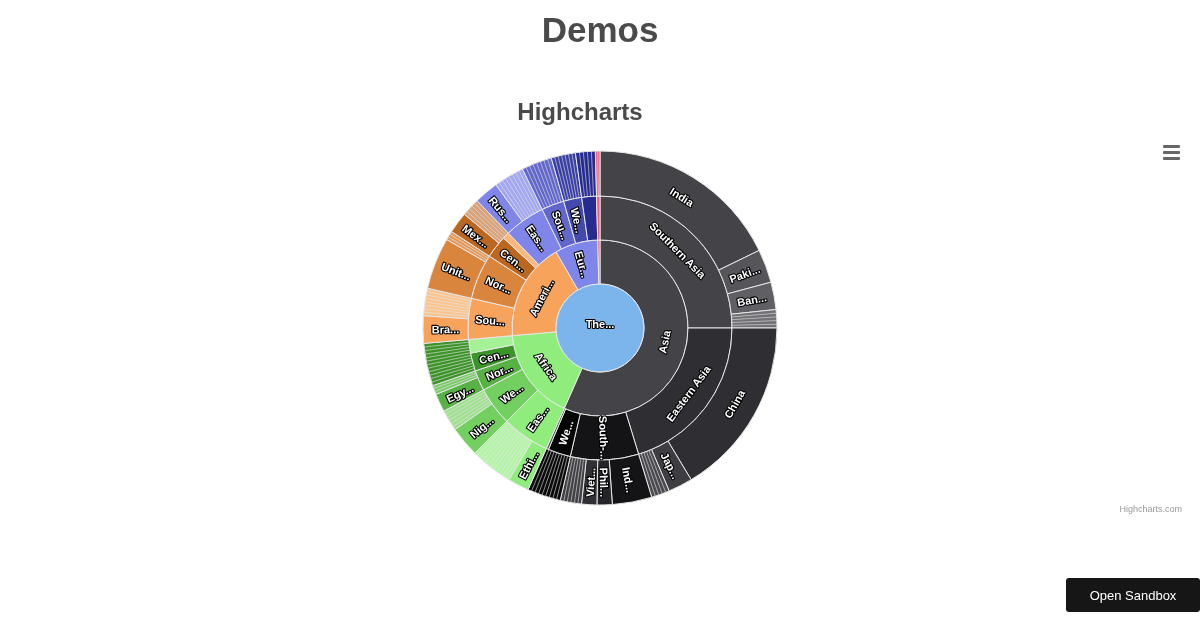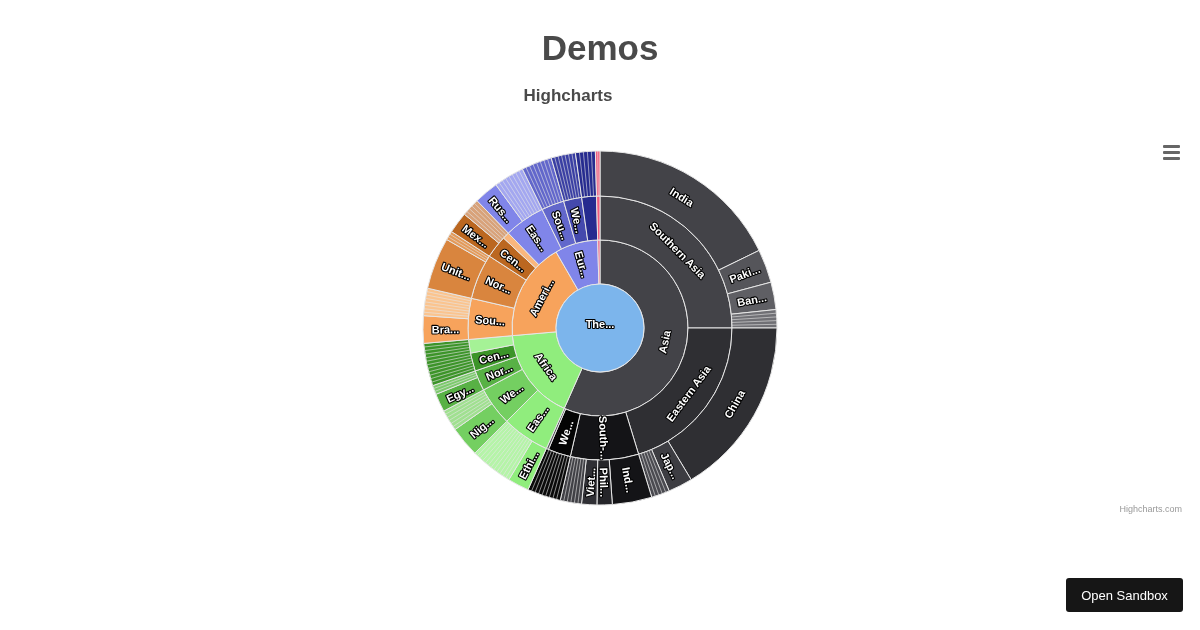--- a/index.html
+++ b/index.html
@@ -1,23 +1,23 @@
 <!DOCTYPE html>
 <html><head>
 <meta charset="utf-8">
 <style>
   html, body { margin: 0; padding: 0; background: #ffffff; }
   body { width: 1200px; height: 630px; position: relative; overflow: hidden; font-family: "Liberation Sans", sans-serif; }
-  .page-title { position: absolute; top: 28px; left: 0; width: 1200px; text-align: center; font-size: 35px; font-weight: bold; color: #4a4a4a; margin: 0; }
-  .chart-title { position: absolute; top: 82px; left: 0; width: 1128px; text-align: center; font-size: 17px; font-weight: bold; color: #4a4a4a; margin: 4px; }
+  .page-title { position: absolute; top: 10px; left: 0; width: 1200px; text-align: center; font-size: 35px; font-weight: bold; color: #4a4a4a; margin: 0; }
+  .chart-title { position: absolute; top: 82px; left: 0; width: 1128px; text-align: center; font-size: 24px; font-weight: bold; color: #4a4a4a; margin: 16px; }
   #chart { position: absolute; left: 0; top: 0; }
   .menu-button { position: absolute; left: 1158px; top: 140px; width: 26px; height: 24px; cursor: pointer; display: flex; flex-direction: column; justify-content: center; align-items: center; gap: 3px; }
   .menu-button span { display: block; width: 17px; height: 3px; background: #666666; border-radius: 1px; }
   .credits { position: absolute; right: 18px; top: 504px; font-size: 9px; color: #999999; }
-  .sandbox-button { position: absolute; left: 1066px; top: 578px; width: 117px; height: 34px; background: #161616; color: #ffffff; border: none; border-radius: 3px; font-size: 13px; font-family: "Liberation Sans", sans-serif; cursor: pointer; }
+  .sandbox-button { position: absolute; left: 1066px; top: 578px; width: 134px; height: 34px; background: #161616; color: #ffffff; border: none; border-radius: 3px; font-size: 13px; font-family: "Liberation Sans", sans-serif; cursor: pointer; }
   svg text { font-family: "Liberation Sans", sans-serif; font-weight: bold; font-size: 11px; fill: #ffffff; stroke: #000000; stroke-width: 2.2px; paint-order: stroke; stroke-linejoin: round; }
 </style>
 </head>
 <body>
 
 <h1 class="page-title">Demos</h1>
 <h2 class="chart-title">Highcharts</h2>
 
 <svg id="chart" width="1200" height="630" viewBox="0 0 1200 630">
   <g id="rings">

